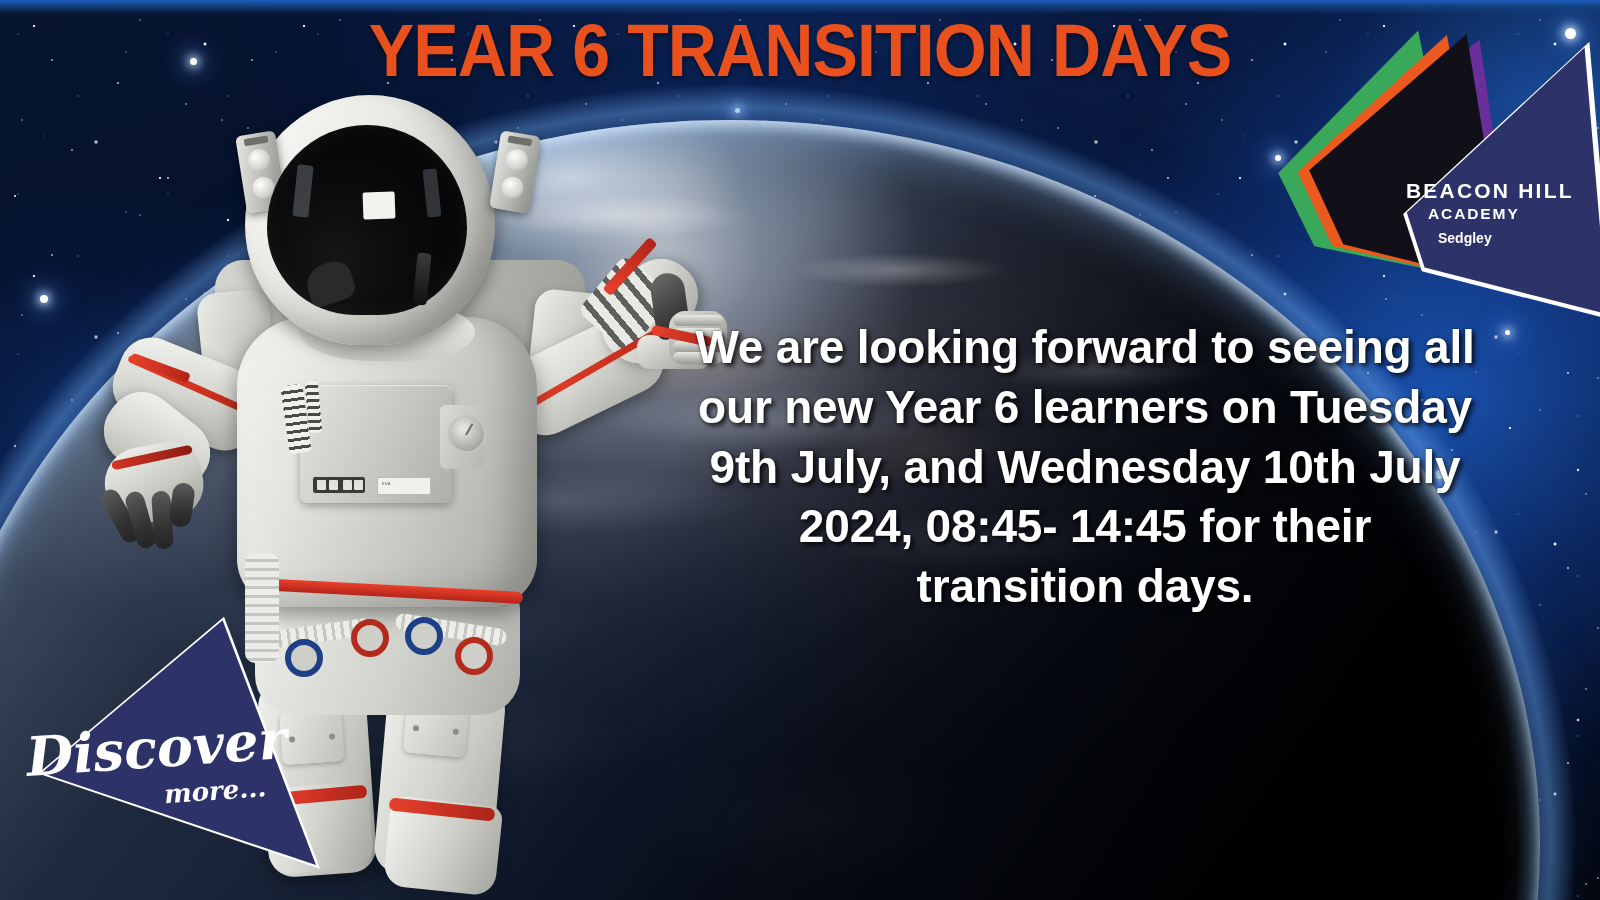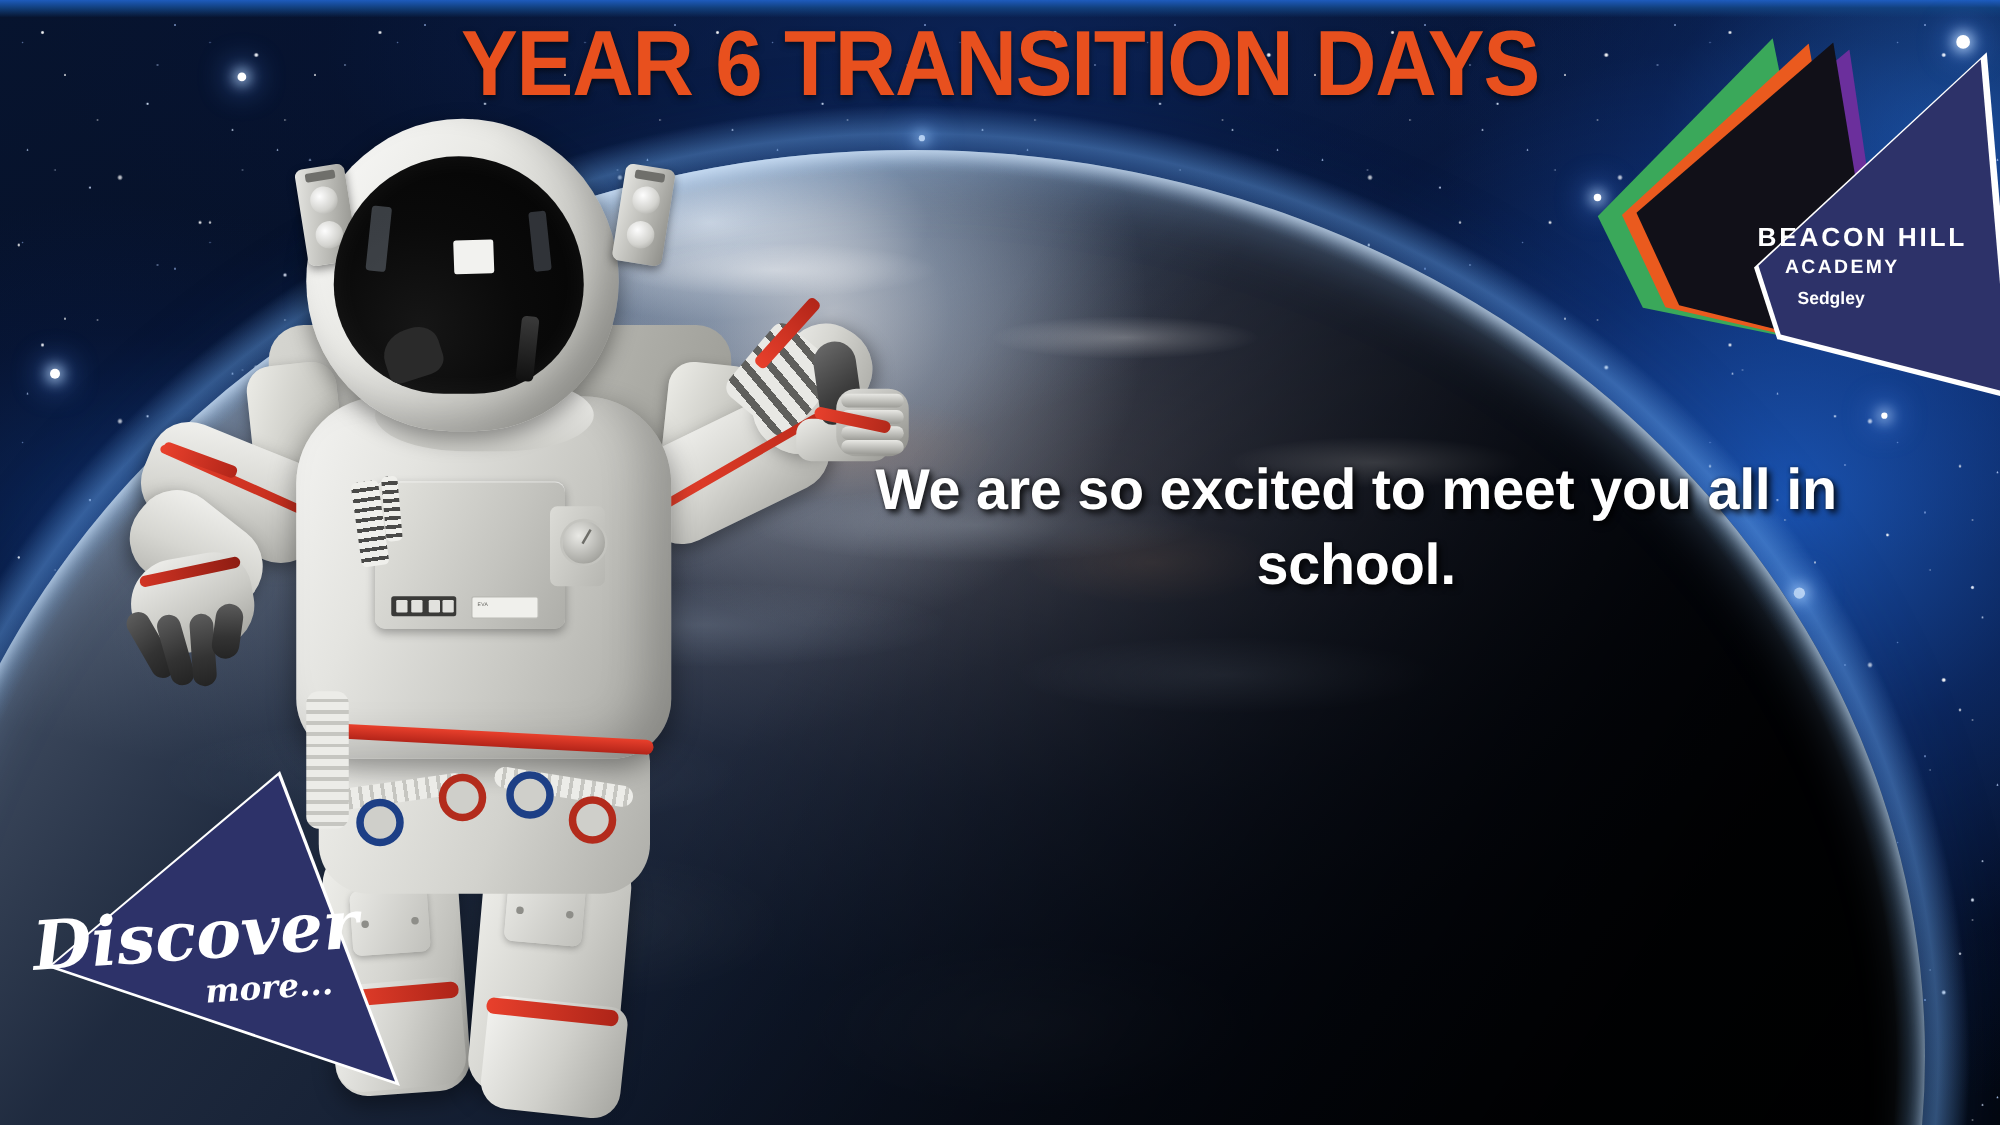--- a/index.html
+++ b/index.html
@@ -458,22 +458,22 @@
     <div class="tri"></div>
     <div class="disc-text">
       <div class="disc-1">Discover</div>
       <div class="disc-2">more...</div>
     </div>
   </div>
 
   <div class="title">YEAR 6 TRANSITION DAYS</div>
 
   <div class="copy">
+    <p>We are looking forward to seeing all our new Year 6 learners on Tuesday 9th July, and Wednesday 10th July 2024, 08:45- 14:45 for their transition days.</p>
     <div class="gap"></div>
-    <p>We are so excited to meet you all in school.</p>
   </div>
 
   <div class="logo">
     <div class="fan">
       <div class="blade green" style="transform:translate(-30px,6px) rotate(-3deg);"></div>
       <div class="blade orange" style="transform:translate(-20px,4px) rotate(-2deg);"></div>
       <div class="blade purple" style="transform:translate(-6px,2px) rotate(-1deg);"></div>
       <div class="blade black" style="transform:translate(-13px,3px) rotate(-1.5deg);"></div>
     </div>
     <div class="panel-edge"></div>

